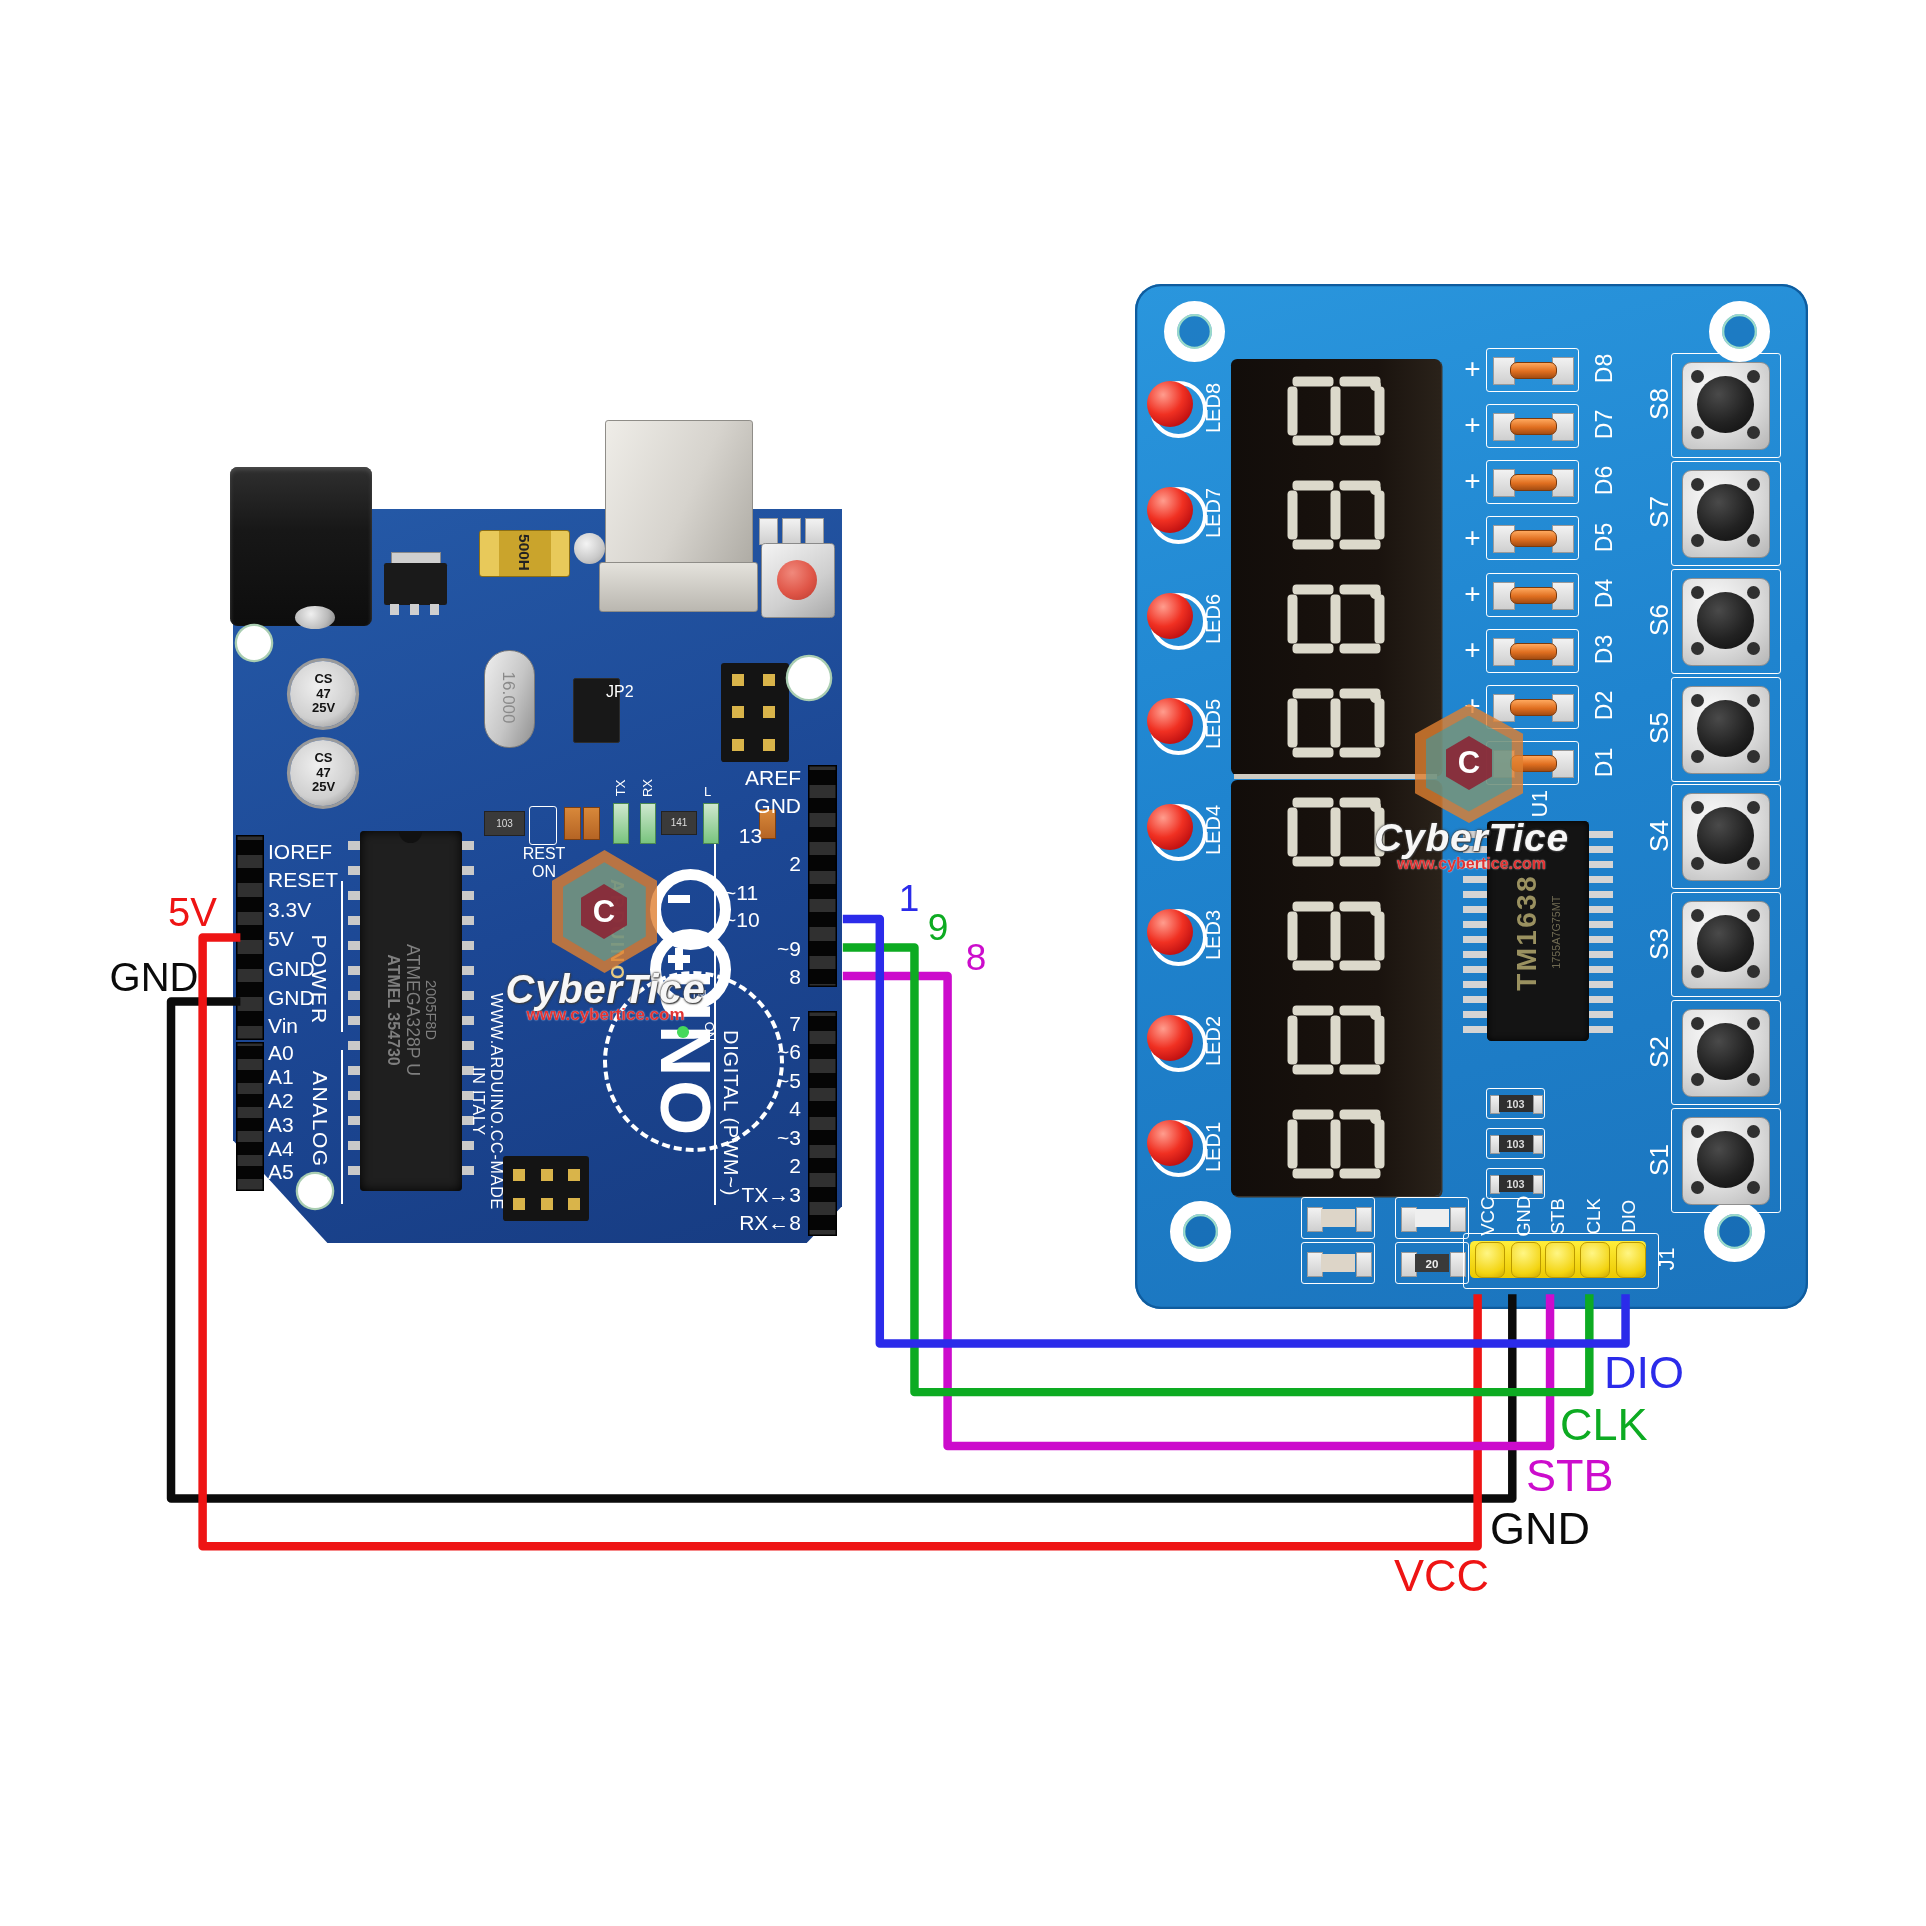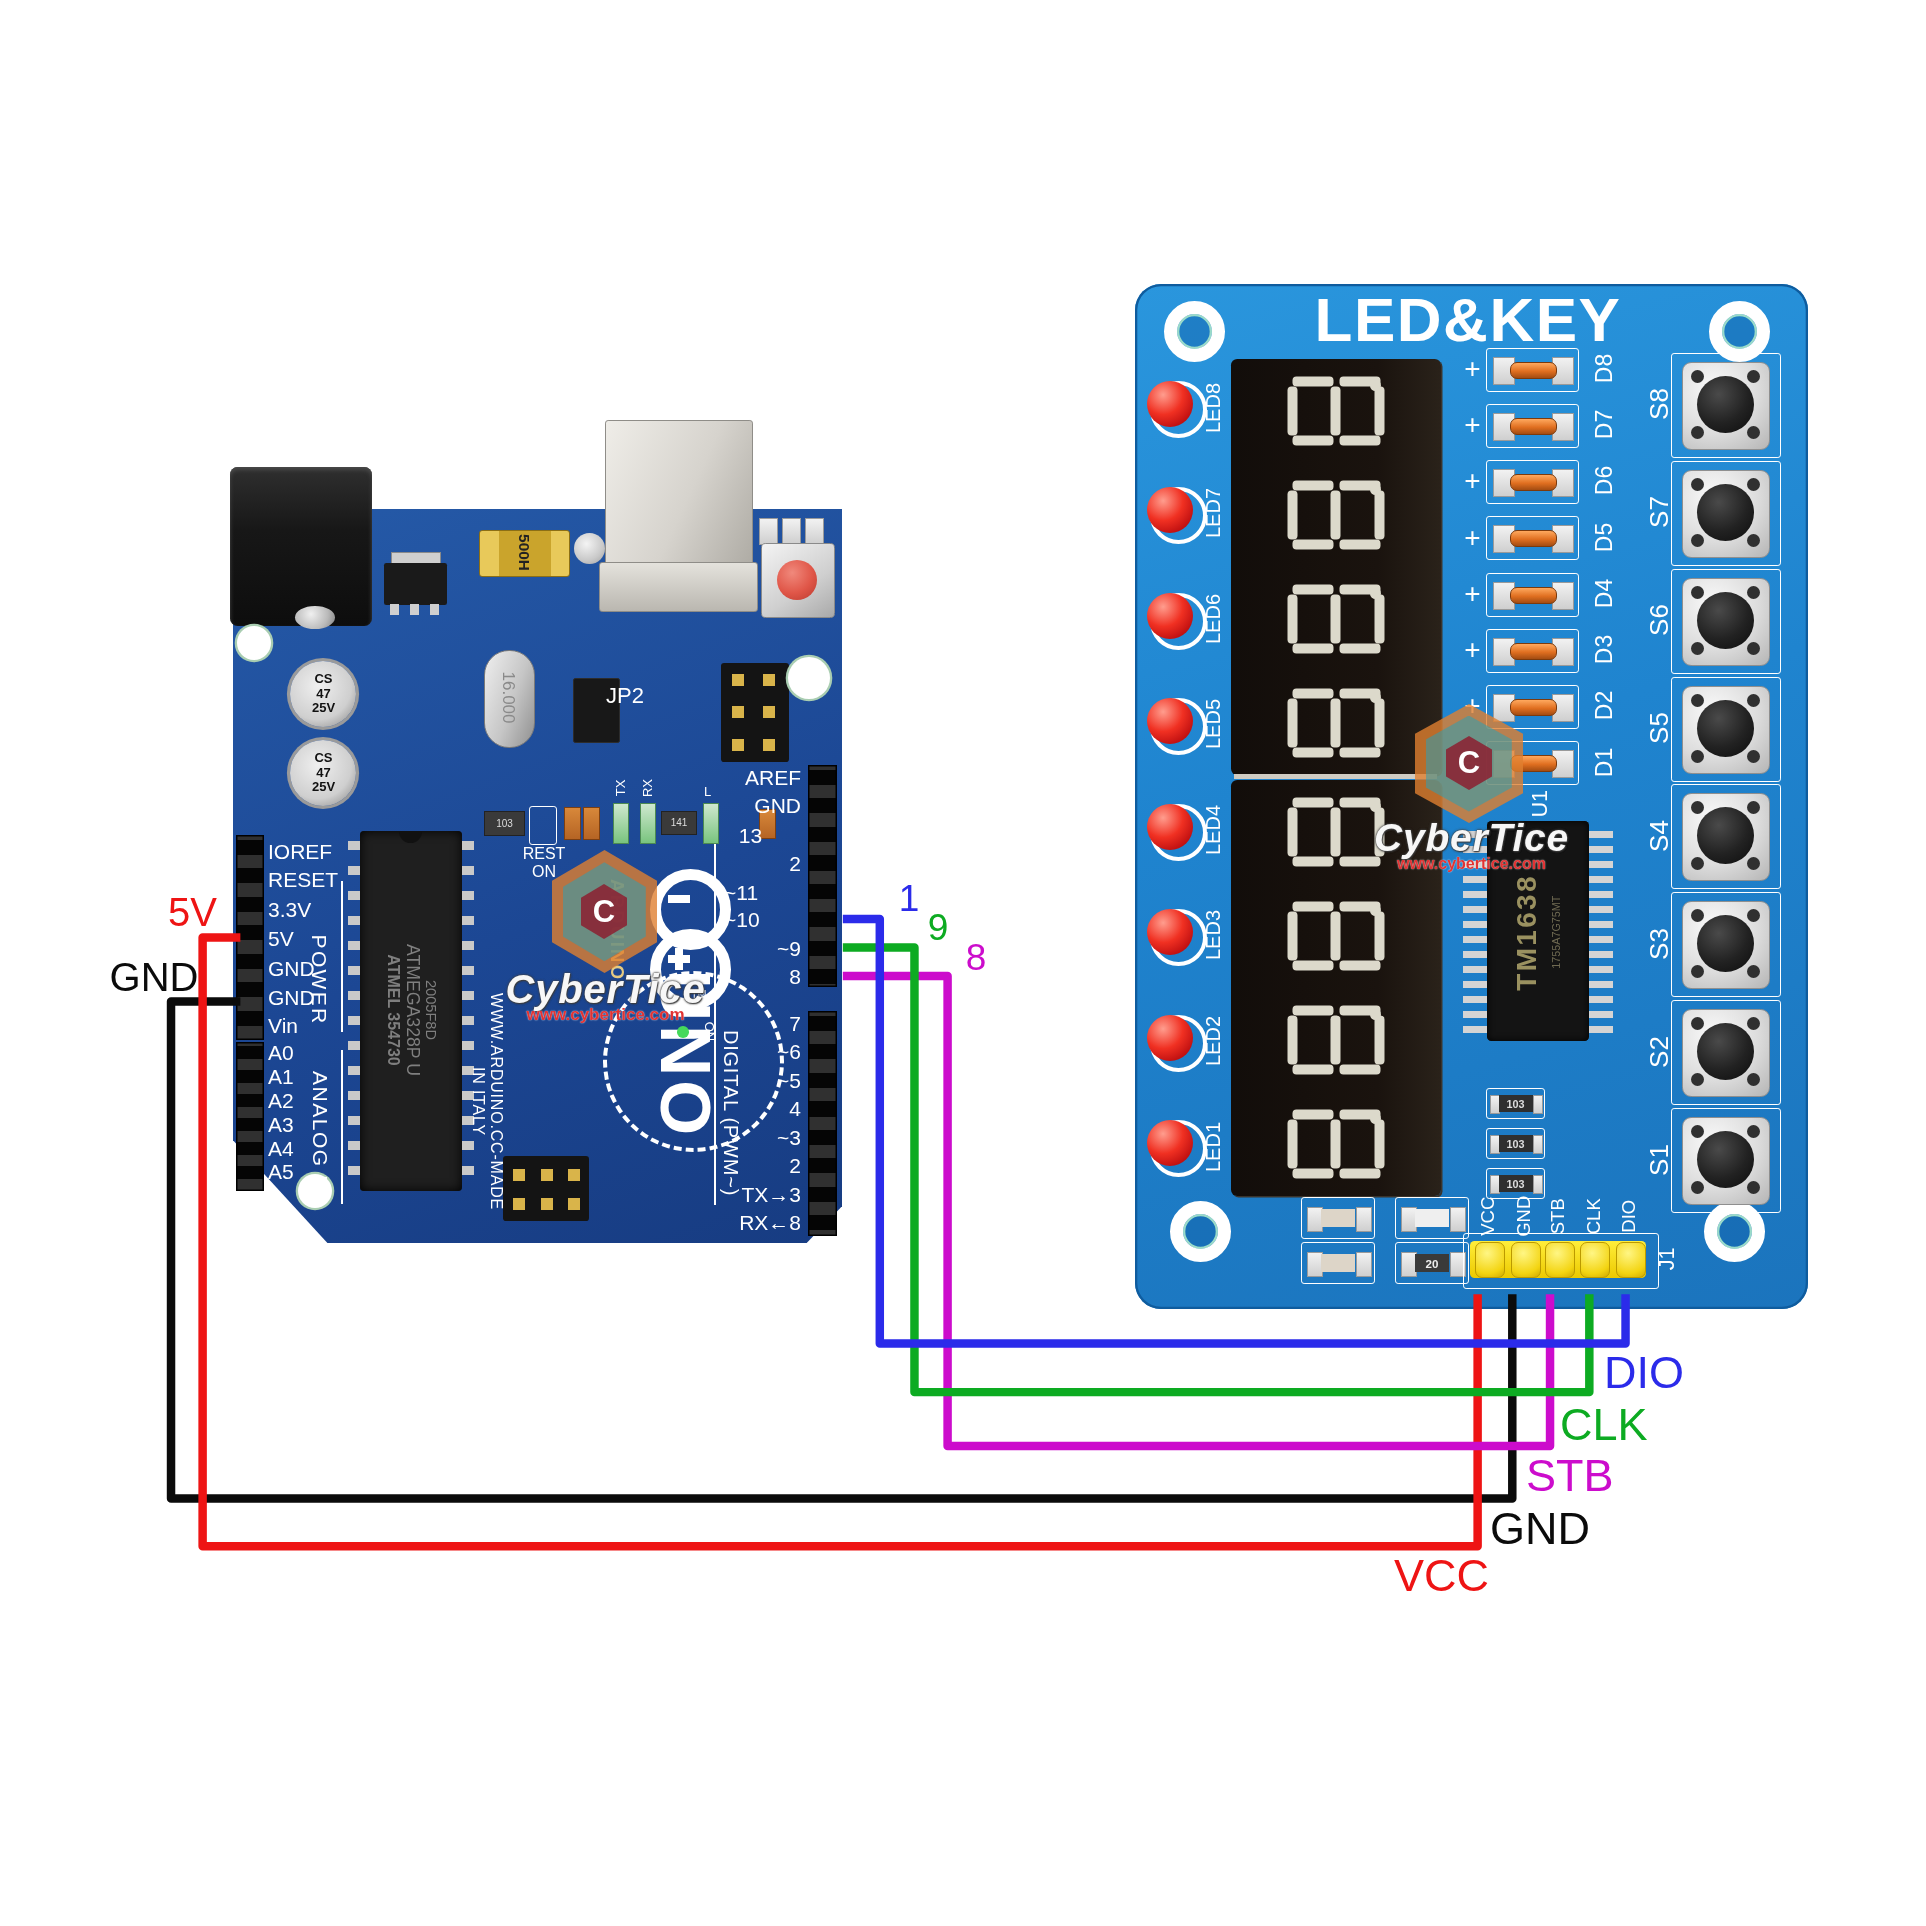--- a/index.html
+++ b/index.html
@@ -106,21 +106,21 @@
   <div class="ab" style="left:573px;top:678px;width:45px;height:63px;background:#181818;border:1.5px solid #2c2c2c;border-radius:2.3px"></div>
 
   <div class="ab" style="left:721px;top:663px;width:68px;height:99px;background:#141414;border-radius:3.1px">
     <b class="ab" style="left:10.8px;top:10.8px;width:12.3px;height:12.3px;background:#d9b44a"></b>
       <b class="ab" style="left:42px;top:10.8px;width:12.3px;height:12.3px;background:#d9b44a"></b>
     <b class="ab" style="left:10.8px;top:43px;width:12.3px;height:12.3px;background:#d9b44a"></b>
       <b class="ab" style="left:42px;top:43px;width:12.3px;height:12.3px;background:#d9b44a"></b>
     <b class="ab" style="left:10.8px;top:76px;width:12.3px;height:12.3px;background:#d9b44a"></b>
       <b class="ab" style="left:42px;top:76px;width:12.3px;height:12.3px;background:#d9b44a"></b>
   </div>
-  <div class="ab silk" style="left:606px;top:683px;font-size:22px">JP2</div>
+  <div class="ab silk" style="left:606px;top:683px;font-size:16px">JP2</div>
 
   <div class="ab hole" style="left:788px;top:657px;width:42px;height:42px"></div>
   <div class="ab hole" style="left:237px;top:626px;width:34px;height:34px"></div>
   <div class="ab hole" style="left:298px;top:1174px;width:34px;height:34px"></div>
 
   <div class="ab smd ctr" style="left:484px;top:811px;width:39px;height:23px">103</div>
   <div class="ab smdO" style="left:564px;top:807px;width:15.4px;height:31px"></div>
   <div class="ab smdO" style="left:583px;top:807px;width:15.4px;height:31px"></div>
   <div class="ab ledG" style="left:613px;top:803px;width:14px;height:39px"></div>
   <div class="ab ledG" style="left:640px;top:803px;width:14px;height:39px"></div>
@@ -215,21 +215,20 @@
   </div>
 
   <div class="ab hex" style="left:552px;top:850px;width:105px;height:123px;background:rgba(224,127,47,.8)">
     <div class="ab hex" style="left:10.8px;top:12.3px;width:83px;height:99px;background:rgba(44,160,180,.55)"></div>
     <div class="ab hex ctr" style="left:29px;top:34px;width:46px;height:55px;background:rgba(140,30,48,.85);color:#fff;font-weight:bold;font-size:31px">C</div>
   </div>
   <div class="ab ctr wlbl" style="left:490px;top:968px;width:231px;height:42px;font-size:40px">CyberTice</div>
   <div class="ab ctr wurl" style="left:513px;top:1006px;width:185px;height:18.5px;font-size:17px">www.cybertice.com</div>
 
   <div class="ab lk"></div>
-  <div class="ab ctr" style="left:1264px;top:288px;width:408px;height:62px;font-size:62px;font-weight:bold;color:#fff;letter-spacing:1.5px">LED&amp;KEY</div>
 
   <div class="ab ring" style="left:1164px;top:301px;width:35px;height:35px"></div>
   <div class="ab ring" style="left:1709px;top:301px;width:35px;height:35px"></div>
   <div class="ab ring" style="left:1170px;top:1201px;width:35px;height:35px"></div>
   <div class="ab ring" style="left:1704px;top:1201px;width:35px;height:35px"></div>
 
   <div class="ab ledring" style="left:1150px;top:381px;width:49px;height:49px"></div>
   <div class="ab led" style="left:1147px;top:381px;width:46px;height:46px"></div>
   <div class="ab ctr rotn90 lbl-s" style="left:1188px;top:398px;width:49px;height:20px">LED8</div>
   <div class="ab ledring" style="left:1150px;top:487px;width:49px;height:49px"></div>

